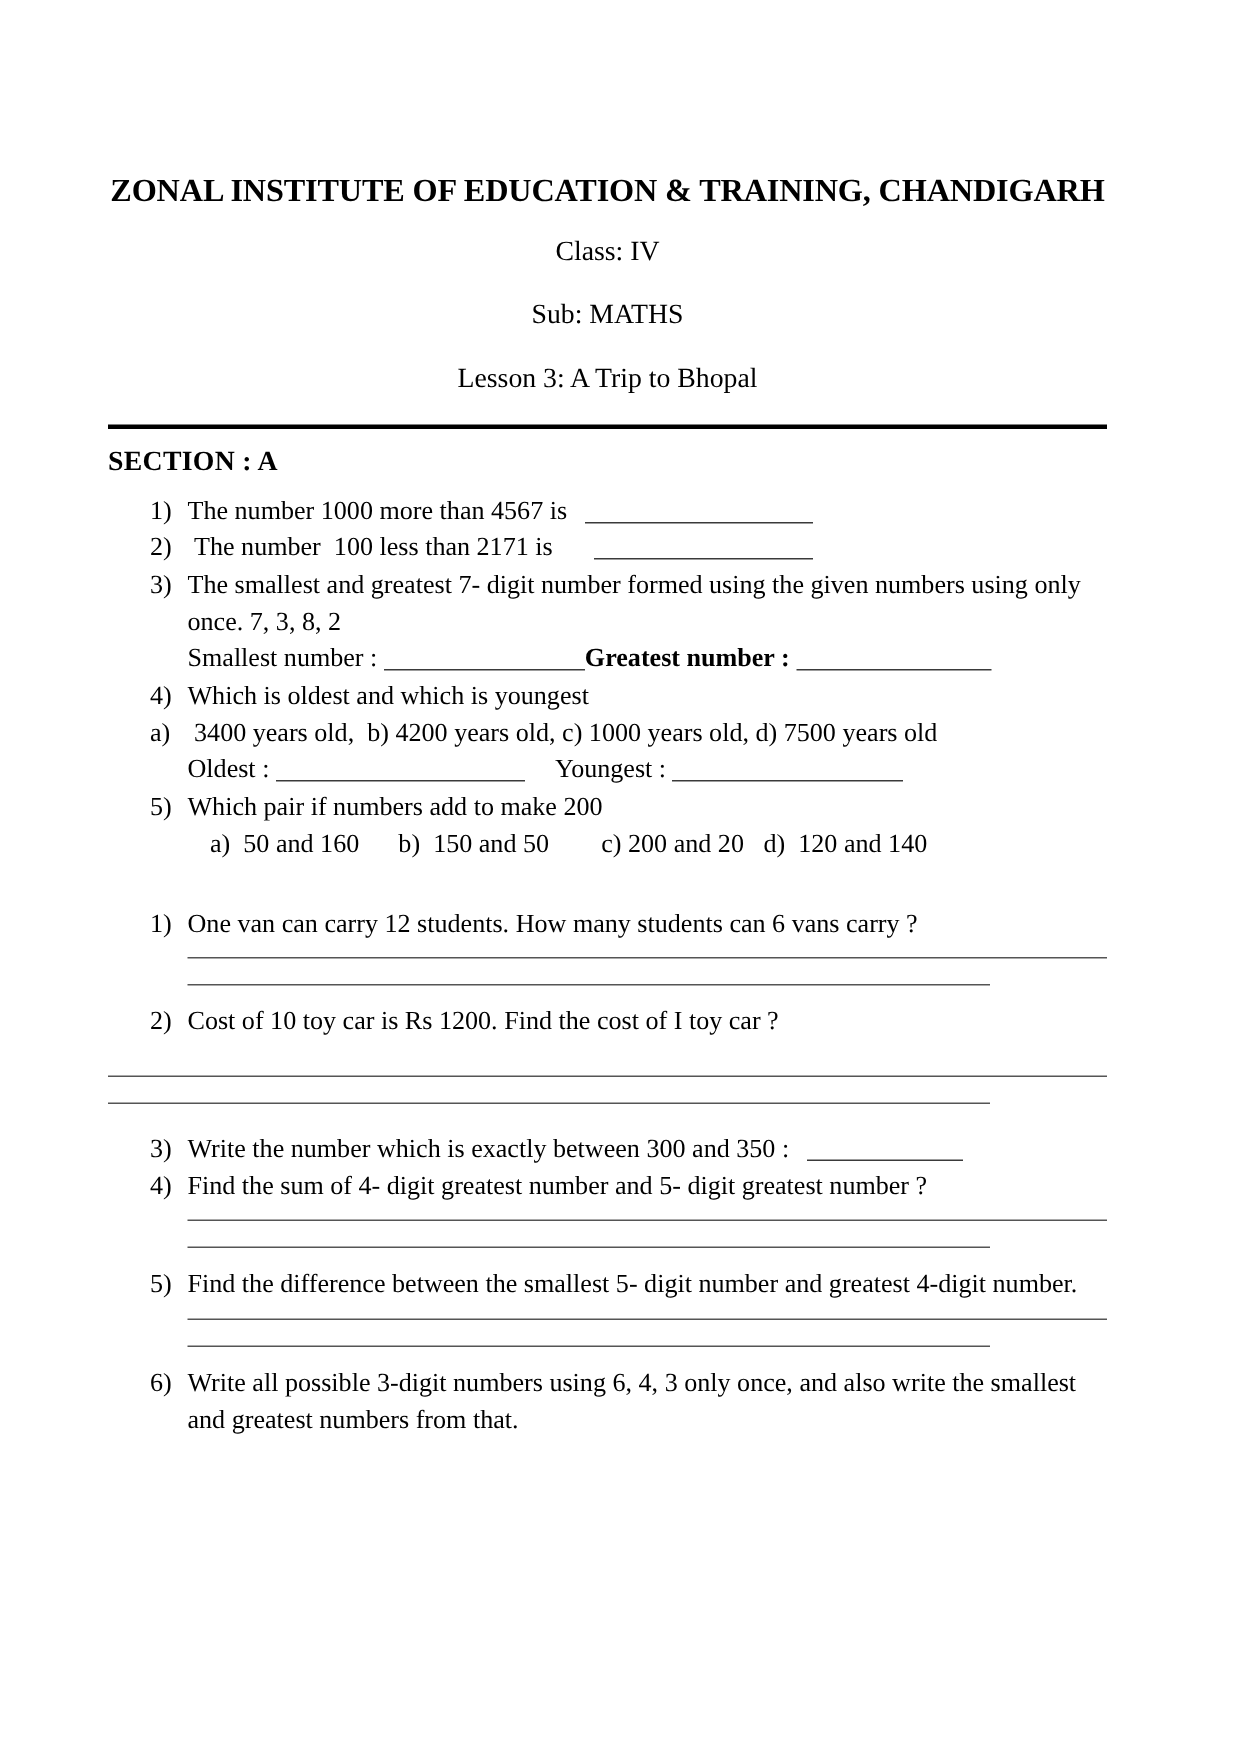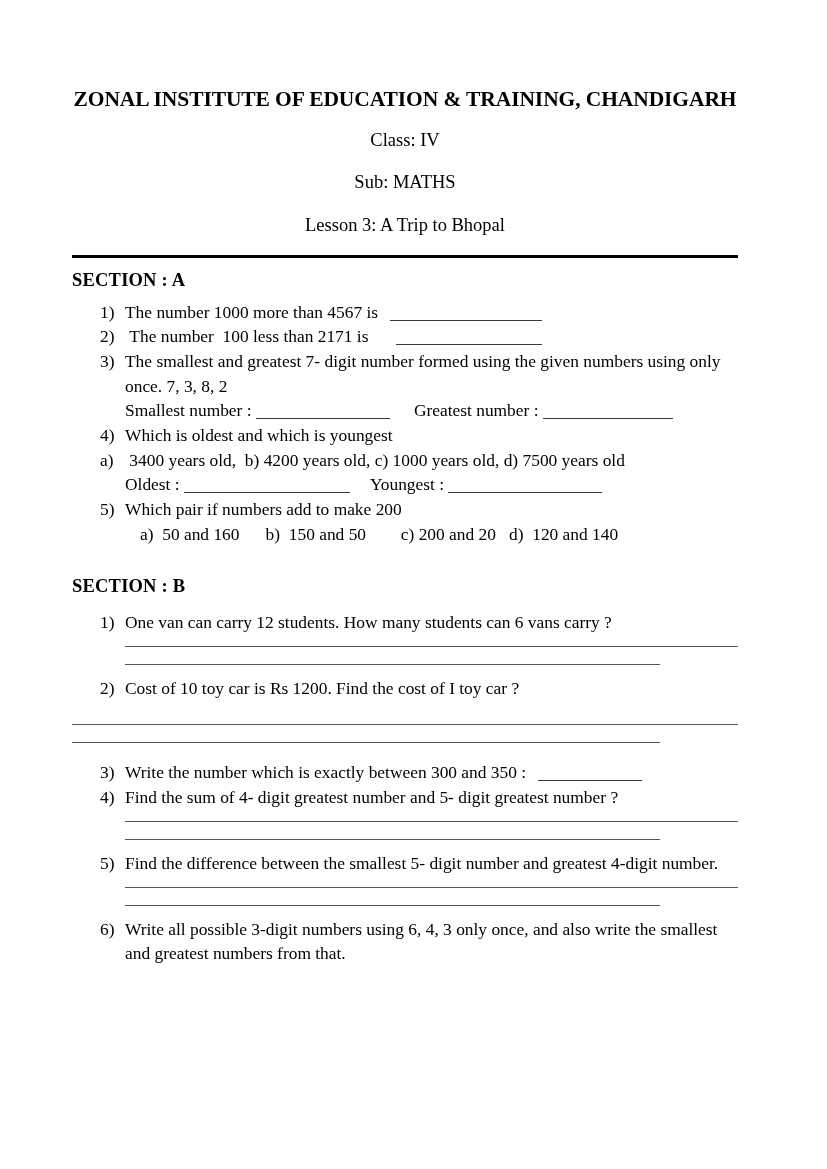--- a/index.html
+++ b/index.html
@@ -31,21 +31,21 @@
   }
 
   
   .doc-title {
     font-size: 21.5px;
     font-weight: bold;
     text-align: center;
     letter-spacing: -0.1px;
     white-space: nowrap;
     margin: 0;
-    padding-top: 88px;
+    padding-top: 116px;
     line-height: 1.05;
   }
   .subline {
     font-size: 18.5px;
     text-align: center;
     line-height: 1.45;
     margin: 16px;
   }
   .subline.lesson { font-size: 18.5px; }
   .subline .bold { font-weight: normal; }
@@ -154,21 +154,21 @@
       <div class="qitem">
         <span class="marker">2)</span>
         <span class="qtext"><span> The number  100 less than 2171 is</span><span class="blank" style="width:146px;margin-left:28px;"></span></span>
       </div>
 
       <div class="qitem">
         <span class="marker">3)</span>
         <span class="qtext">The smallest and greatest 7- digit number formed using the given numbers using only once. 7, 3, 8, 2</span>
       </div>
 
-      <div class="subrow"><span>Smallest number : </span><span class="blank" style="width:134px;"></span><span style="margin-left:24px;">Greatest number : </span><span class="blank" style="width:130px;"></span></div>
+      <div class="subrow"><span>Smallest number : </span><span class="blank" style="width:134px;"></span><span style="font-weight:bold;">Greatest number : </span><span class="blank" style="width:130px;"></span></div>
 
       <div class="qitem">
         <span class="marker">4)</span>
         <span class="qtext">Which is oldest and which is youngest</span>
       </div>
 
       <div class="qitem">
         <span class="marker">a)</span>
         <span class="qtext"> 3400 years old,  b) 4200 years old, c) 1000 years old, d) 7500 years old</span>
       </div>
@@ -178,21 +178,20 @@
       <div class="qitem">
         <span class="marker">5)</span>
         <span class="qtext">Which pair if numbers add to make 200</span>
       </div>
 
       <div class="subrow" style="padding-left:68px;"><span>a)  50 and 160      b)  150 and 50        c) 200 and 20   d)  120 and 140</span></div>
     </div>
 
     <div class="spacer-md"></div>
 
-    <div class="section-head">SECTION : B</div>
 
     <div class="spacer-sm"></div>
 
     <div class="qlist">
 
       <div class="qitem">
         <span class="marker">1)</span>
         <span class="qtext">One van can carry 12 students. How many students can 6 vans carry ?</span>
       </div>
 

